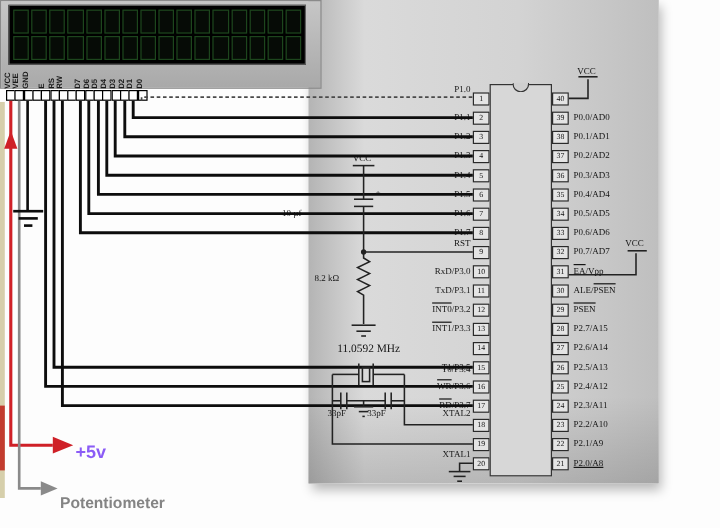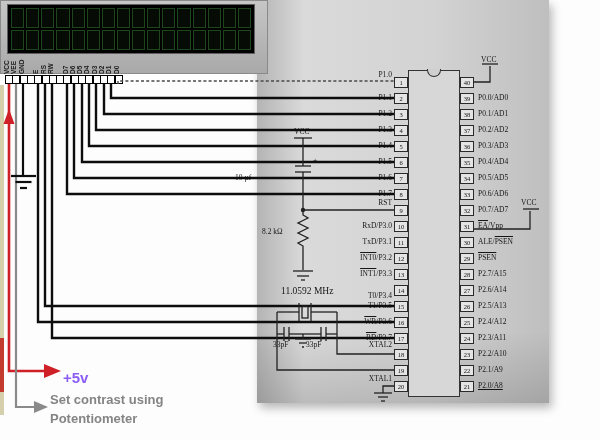--- a/index.html
+++ b/index.html
@@ -177,21 +177,21 @@
       <div class="rlab" style="top: 237px;"><span>ALE/</span><span class="ovl">PSEN</span></div>
       <div class="mbox" style="left: 394px; top: 252.5px;">12</div>
       <div class="llab" style="top: 253px;"><span class="ovl">INT0</span><span>/P3.2</span></div>
       <div class="mbox" style="left: 460px; top: 252.5px;">29</div>
       <div class="rlab" style="top: 253px; text-align: center;"><span class="ovl">PSEN</span></div>
       <div class="mbox" style="left: 394px; top: 268.5px;">13</div>
       <div class="llab" style="top: 269px;"><span class="ovl">INT1</span><span>/P3.3</span></div>
       <div class="mbox" style="left: 460px; top: 268.5px;">28</div>
       <div class="rlab" style="top: 269px;"><span>P2.7/A15</span></div>
       <div class="mbox" style="left: 394px; top: 284.5px;">14</div>
-      <div class="llab" style="top: 291px;"><span>T0/P3.4</span></div>
+      <div class="llab" style="top: 303px;"><span>T0/P3.4</span></div>
       <div class="mbox" style="left: 460px; top: 284.5px;">27</div>
       <div class="rlab" style="top: 285px;"><span>P2.6/A14</span></div>
       <div class="mbox" style="left: 394px; top: 300.5px;">15</div>
       <div class="llab" style="top: 301px;"><span>T1/P3.5</span></div>
       <div class="mbox" style="left: 460px; top: 300.5px;">26</div>
       <div class="rlab" style="top: 301px;"><span>P2.5/A13</span></div>
       <div class="mbox" style="left: 394px; top: 316.5px;">16</div>
       <div class="llab" style="top: 317px;"><span class="ovl">WR</span><span>/P3.6</span></div>
       <div class="mbox" style="left: 460px; top: 316.5px;">25</div>
       <div class="rlab" style="top: 317px;"><span>P2.4/A12</span></div>
@@ -216,21 +216,20 @@
   <div class="slab vcc" style="left:521px;top:198px;">VCC</div>
   <div class="slab vcc" style="left:294px;top:127px;">VCC</div>
   <div class="slab" style="left:235px;top:173px;">10 µf</div>
   <div class="slab" style="left:313px;top:156px;">+</div>
   <div class="slab" style="left:262px;top:227px;">8.2 kΩ</div>
   <div class="slab freq" style="left:281px;top:286px;">11.0592 MHz</div>
   <div class="slab" style="left:273px;top:340px;">33pF</div>
   <div class="slab" style="left:306px;top:340px;">33pF</div>
 
   <div class="slab supply" style="left:63px;top:369px;">+5v</div>
-  <div class="slab contrast" style="left:50px;top:392px;">Set contrast using</div>
   <div class="slab contrast" style="left:50px;top:411px;text-align:center;">Potentiometer</div>
 
   <svg class="wires" width="600" height="440" viewBox="0 0 600 440">
 
     <g stroke="#0d0d0d" stroke-width="2.4" fill="none">
       <path d="M111,84 V98 H394"></path>
       <path d="M104,84 V114 H394"></path>
       <path d="M96,84 V130 H394"></path>
       <path d="M89,84 V146 H394"></path>
       <path d="M82,84 V162 H394"></path>

